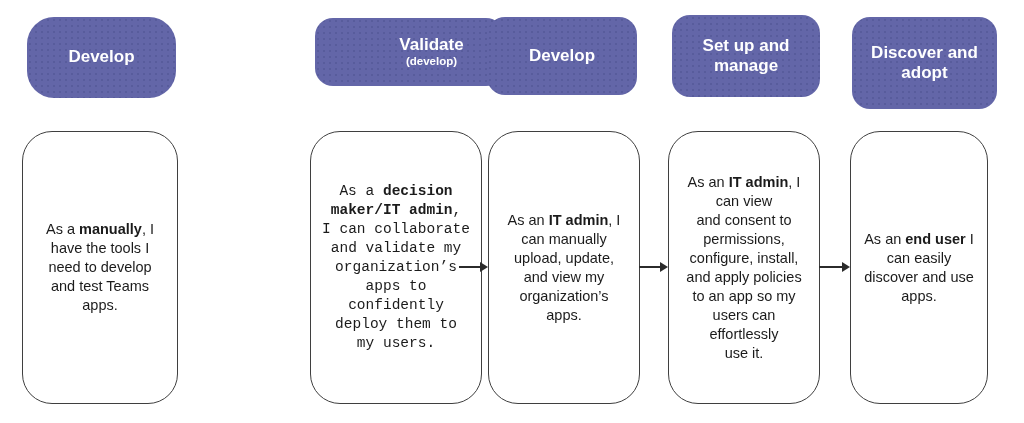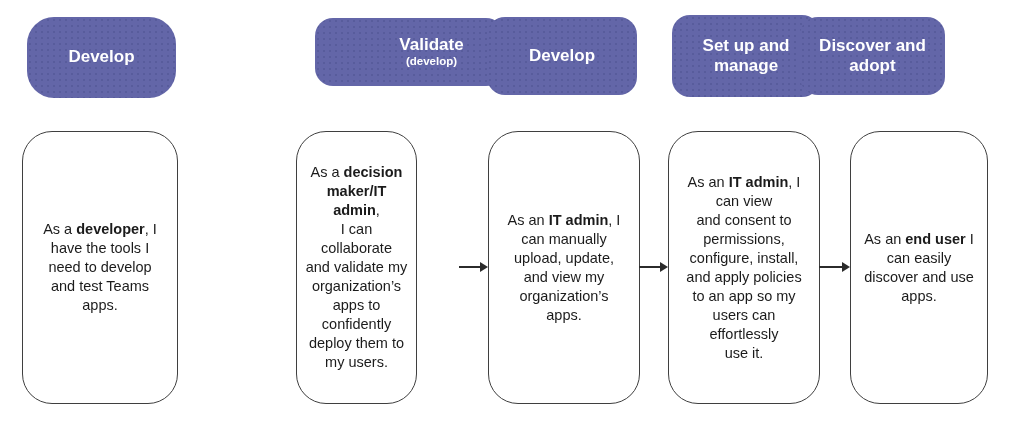--- a/index.html
+++ b/index.html
@@ -31,23 +31,23 @@
   .arrow-head{
     width:0;height:0;flex:0 0 auto;
     border-left:8px solid var(--arrow,#2b2b2b);
     border-top:5px solid transparent;border-bottom:5px solid transparent;
   }
   
   .h1{left:27px;top:17px;width:149px;height:81px;border-radius:27px;}
   .h2{left:315px;top:18px;width:145px;height:68px;padding-left:44px;}
   .h3{left:487px;top:17px;width:150px;height:78px;}
   .h4{left:672px;top:15px;width:148px;height:82px;}
-  .h5{left:800px;top:17px;width:145px;height:78px;}
+  .h5{left:852px;top:17px;width:145px;height:92px;}
   .c1{left:22px;width:156px;}
-  .c2{left:296px;width:121px;}
+  .c2{left:310px;width:172px;font-family:Liberation Mono, monospace;}
   .c3{left:488px;width:152px;}
   .c4{left:668px;width:152px;}
   .c5{left:850px;width:138px;}
   .a1{left:459px;width:29px;}
   .a2{left:639px;width:29px;}
   .a3{left:819px;width:31px;}
 </style>
 </head>
 <body>
 
@@ -70,21 +70,21 @@
 manage</div>
     <div class="stage-subtitle"></div>
   </div>
   <div class="stage-header h5">
     <div class="stage-title">Discover and
 adopt</div>
     <div class="stage-subtitle"></div>
   </div>
 
   <div class="stage-card c1">
-    <p class="card-text"><span>As a </span><b>developer</b><span>, I
+    <p class="card-text"><span>As a </span><b>manually</b><span>, I
 have the tools I
 need to develop
 and test Teams
 apps.</span></p>
   </div>
   <div class="stage-card c2">
     <p class="card-text"><span>As a </span><b>decision
 maker/IT admin</b><span>,
 I can collaborate
 and validate my

